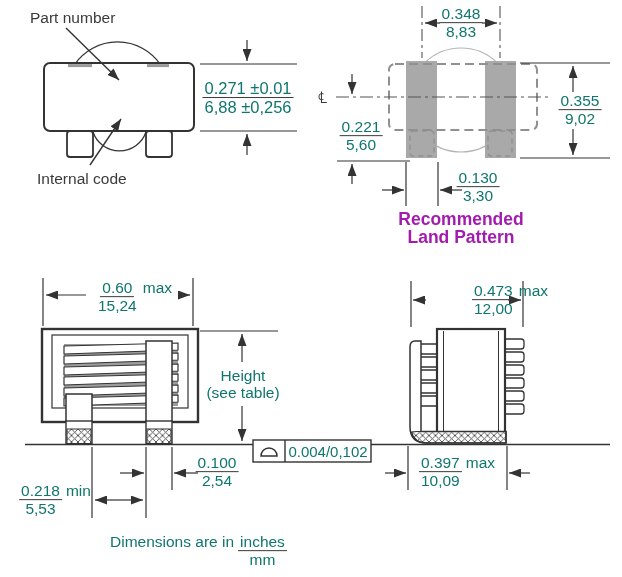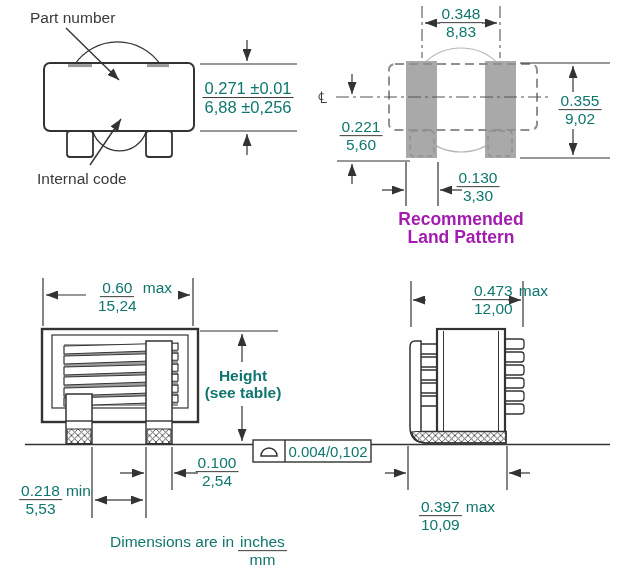--- a/index.html
+++ b/index.html
@@ -237,21 +237,21 @@
 </div>
 
 <div class="dim" style="left:134px;top:297px;">
   <span class="frac">
     <span class="top">0.60</span>
     <span class="bot">15,24</span>
   </span>
   <span class="suffix">max</span>
 </div>
 
-<div class="dim" style="left:243px;top:384px;background:#fff;padding:2px;font-weight:bold;">
+<div class="dim" style="left:243px;top:384px;background:#fff;padding:2px;">
   <span class="frac">
     <span style="padding:0 2px;">Height</span>
     <span style="padding:0 2px;">(see table)</span>
   </span>
 </div>
 
 <div class="dim" style="left:217px;top:472px;">
   <span class="frac">
     <span class="top">0.100</span>
     <span class="bot">2,54</span>
@@ -269,21 +269,21 @@
 <div class="dim" style="left:328px;top:451.5px;font-size:15px;">0.004/0,102</div>
 
 <div class="dim" style="left:464px;top:300px;margin-left:46px;">
   <span class="frac">
     <span class="top">0.473</span>
     <span class="bot">12,00</span>
   </span>
   <span class="suffix">max</span>
 </div>
 
-<div class="dim" style="left:457px;top:472px;margin-top:44px;">
+<div class="dim" style="left:457px;top:472px;">
   <span class="frac">
     <span class="top">0.397</span>
     <span class="bot">10,09</span>
   </span>
   <span class="suffix">max</span>
 </div>
 
 <div class="dim" style="left:110px;top:551px;transform:translate(0,-50%);">
   <span>Dimensions are in</span>
   <span class="frac">

